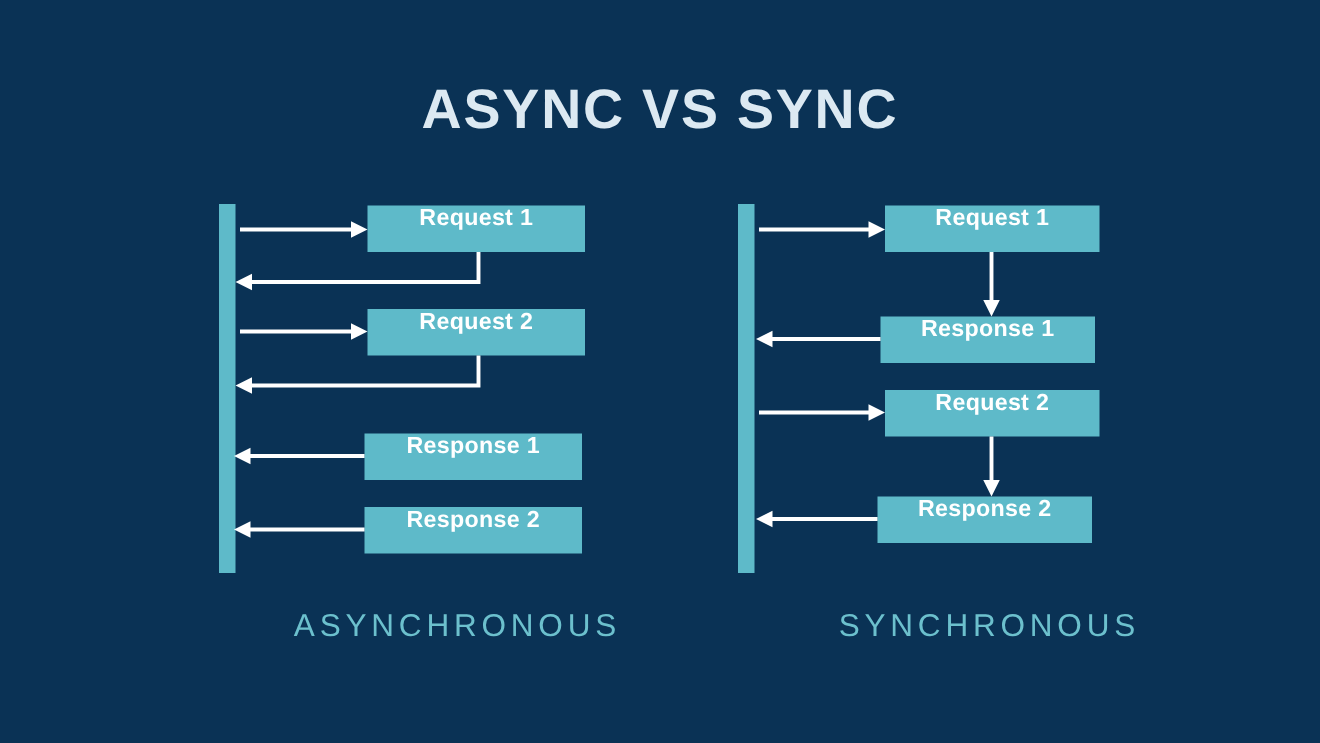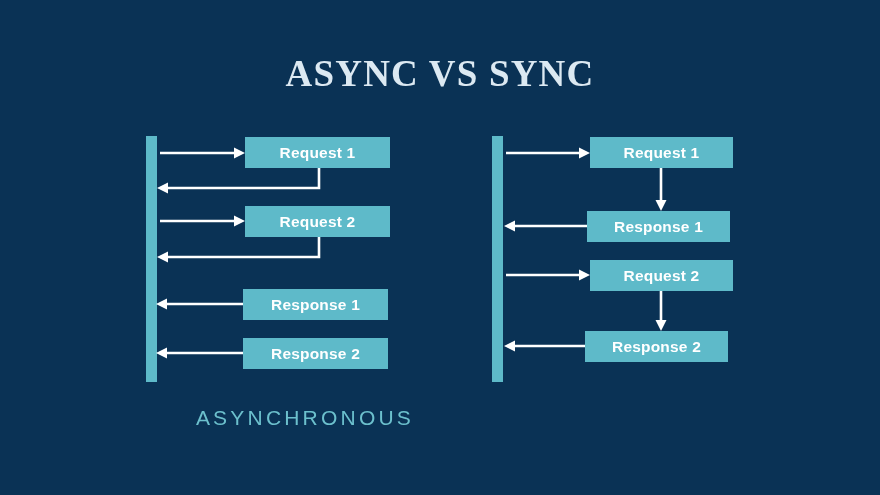--- a/index.html
+++ b/index.html
@@ -22,34 +22,32 @@
   #title {
     position: absolute;
     left: 0;
     top: 52px;
     width: 880px;
     text-align: center;
     color: #dce9f2;
     font-size: 37px;
     font-weight: bold;
     letter-spacing: 1.2px;
-    font-family: Liberation Serif, serif;
   }
   .lifeline {
     position: absolute;
     background: #5ebac9;
   }
   .msgbox {
     position: absolute;
     background: #5ebac9;
     color: #ffffff;
     font-size: 15.5px;
     font-weight: bold;
     display: flex;
-    align-items: center;
     justify-content: center;
     letter-spacing: 0.2px;
   }
   .caption {
     position: absolute;
     color: #6cc0cd;
     font-size: 21px;
     font-weight: normal;
     letter-spacing: 3.2px;
     text-align: right;
@@ -110,20 +108,21 @@
   </div>
 
   <div class="msgbox" style="left:590px; top:260px; width:143px; height:31px;">
     <span>Request 2</span>
   </div>
 
   <div class="msgbox" style="left:585px; top:331px; width:143px; height:31px;">
     <span>Response 2</span>
   </div>
 
+  <div class="caption" style="left:468px; top:406px; width:292px;">SYNCHRONOUS</div>
 
   <svg class="conn" viewBox="0 0 880 495">
 
     <g>
       <line x1="160" y1="153" x2="238" y2="153"></line>
       <polygon points="245,153 234,147.5 234,158.5"></polygon>
     </g>
 
     <g>
       <polyline points="319,168 319,188 166,188"></polyline>

